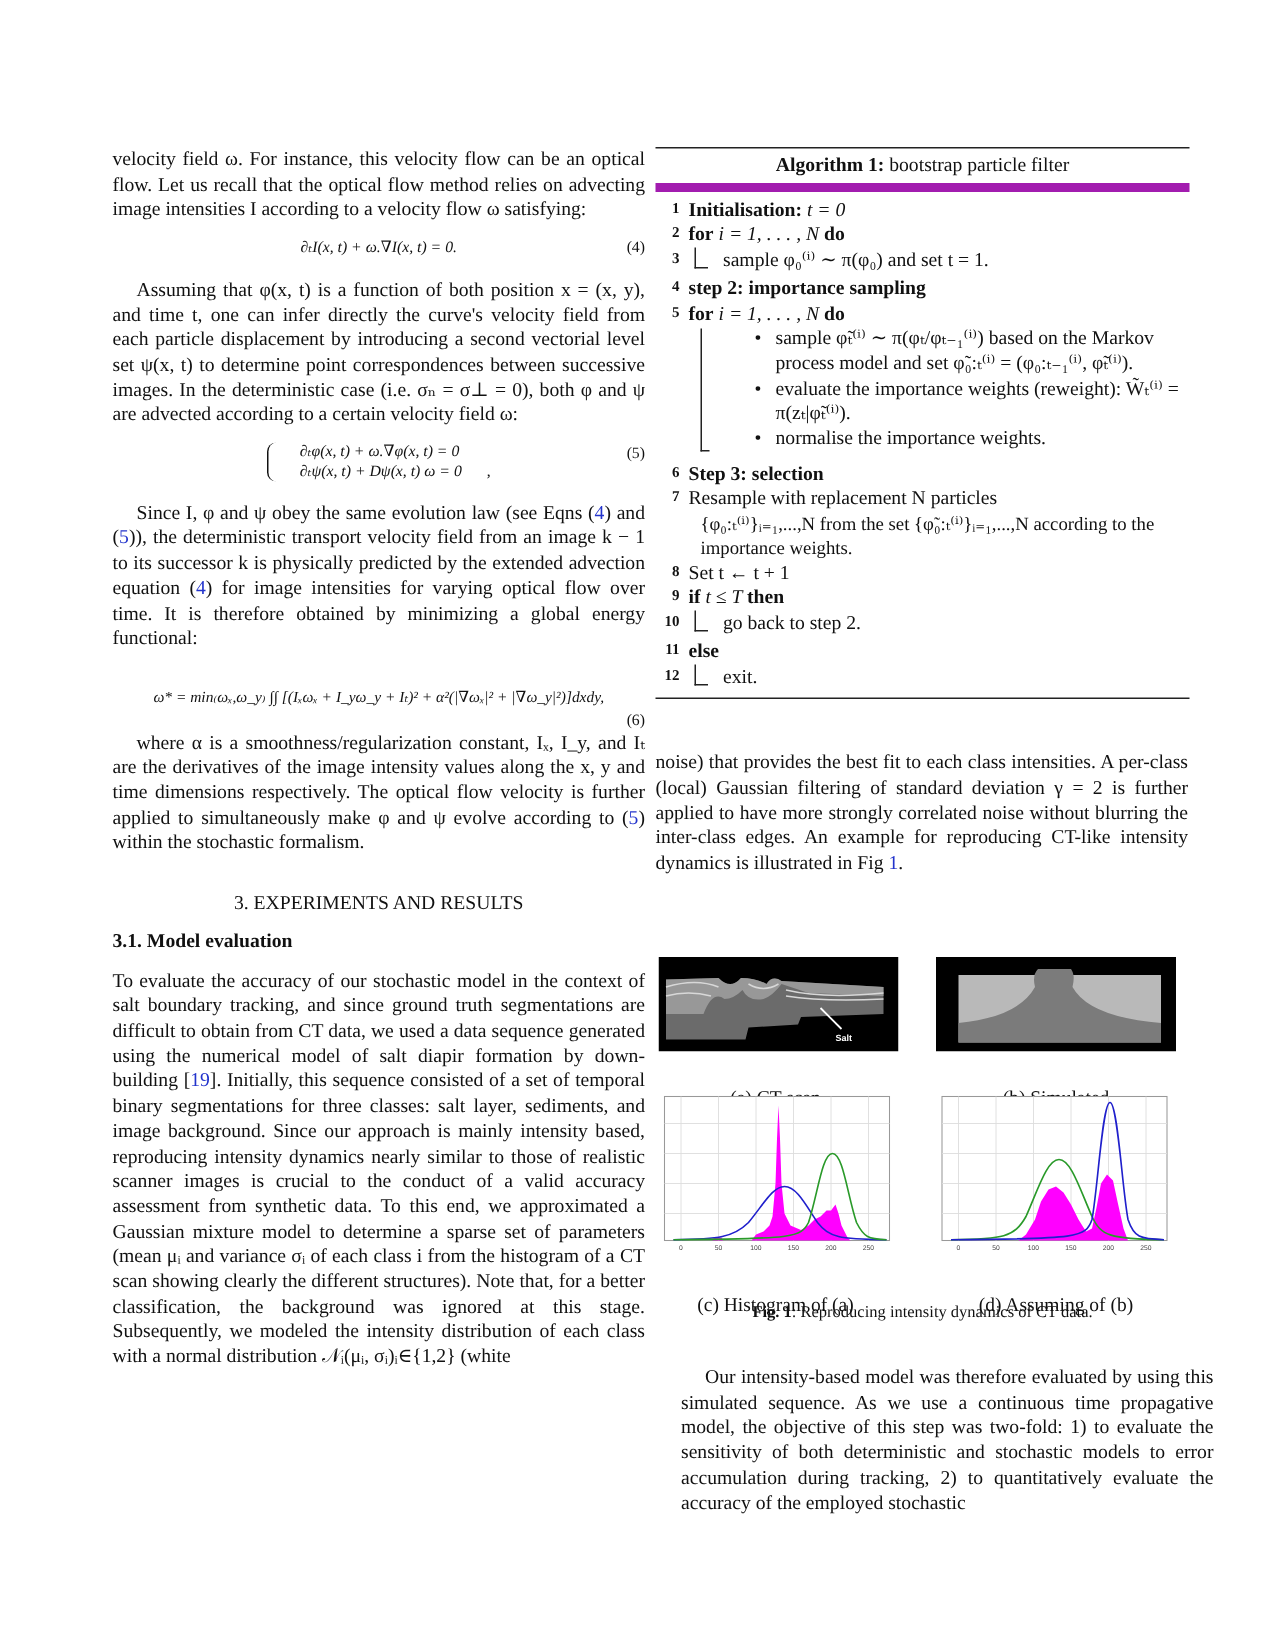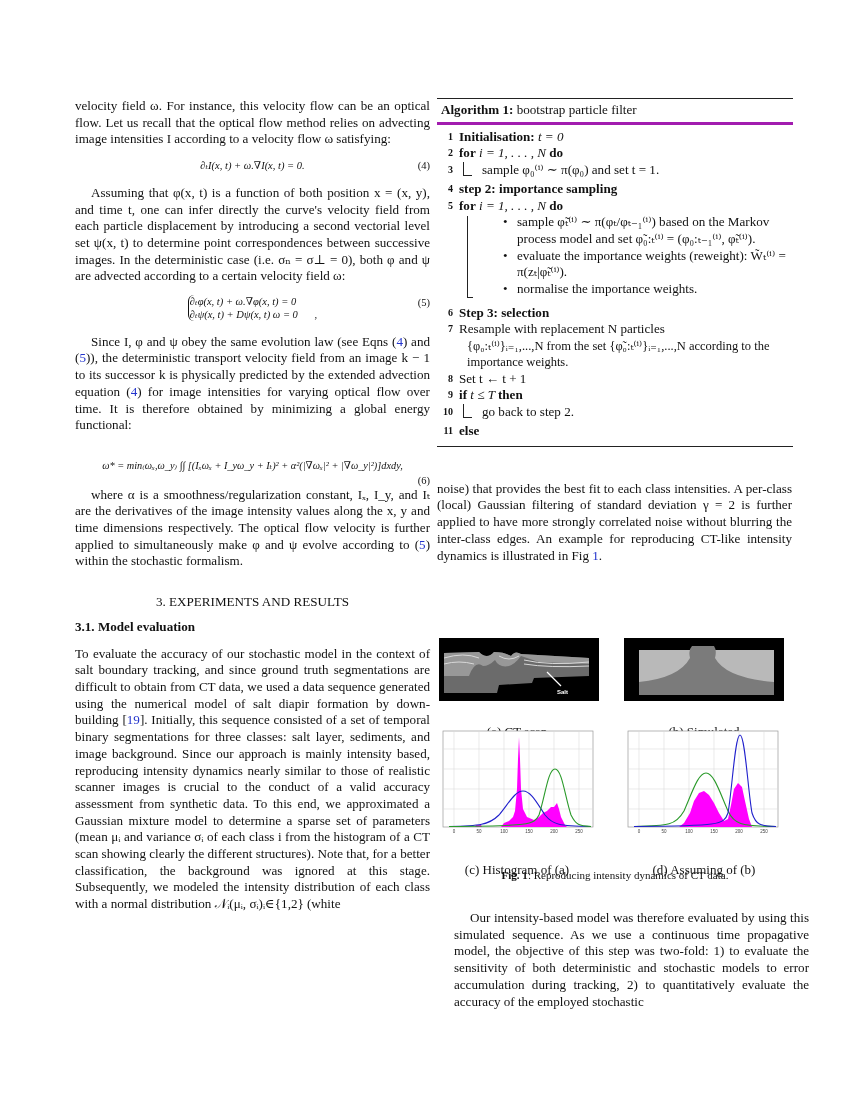--- a/index.html
+++ b/index.html
@@ -11,27 +11,27 @@
   .col { position: absolute; top: 98px; width: 355px; font-size: 13.1px; line-height: 16.7px; }
   .col-left { left: 75px; }
   .col-right { left: 437px; }
   p { margin: 0; text-align: justify; }
   .indent { text-indent: 16px; }
   .i { font-style: italic; }
   .b { font-weight: bold; }
   .ref { color: #2233cc; }
   .eq { position: relative; font-size: 10.5px; text-align: center; margin: 10px 0 10px 0; }
   .eq .num { position: absolute; right: 0; top: 0; font-size: 10.5px; }
-  .eq-sys { display: inline-block; text-align: left; border-left: 1px solid #111; padding-left: 1px; border-radius: 6px 0 0 6px; line-height: 13px; }
+  .eq-sys { display: inline-block; text-align: left; border-left: 1px solid #111; padding-left: 21px; border-radius: 6px 0 0 6px; line-height: 13px; }
   .section { text-align: center; font-weight: normal; font-size: 13.1px; margin: 24px 0 8px 0; }
   .subsection { font-weight: bold; font-size: 13.1px; margin: 0 0 10px 0; }
 
   
   .algo { border-top: 1.5px solid #222; border-bottom: 1.5px solid #222; padding-bottom: 6px; width: 356px; }
-  .algo-title { border-bottom: 3px solid #a21caf; padding: 3px 4px 3px 4px; }
+  .algo-title { border-bottom: 6px solid #a21caf; padding: 3px 4px 3px 4px; text-align: center; }
   .algo-line { position: relative; padding-left: 22px; line-height: 16.5px; }
   .algo-line .ln { position: absolute; left: 0; width: 16px; text-align: right; font-size: 10px; font-weight: bold; }
   .algo-block { position: relative; margin-left: 30px; padding-left: 20px; }
   .algo-block::before { content: ""; position: absolute; left: 0; top: 2px; bottom: 4px; border-left: 1px solid #222; }
   .algo-block::after { content: ""; position: absolute; left: 0; bottom: 4px; width: 6px; border-bottom: 1px solid #222; }
   .bullet { position: relative; padding-left: 16px; margin-left: 30px; }
   .bullet::before { content: "•"; position: absolute; left: 2px; }
   .short-block { display: inline-block; width: 8px; height: 13px; border-left: 1px solid #222; border-bottom: 1px solid #222; margin-right: 10px; vertical-align: -2px; margin-left: 4px; }
 
   
@@ -85,20 +85,21 @@
         <div class="bullet" style="margin-left:34px">evaluate the importance weights (reweight): W̃ₜ⁽ⁱ⁾ = π(zₜ|φ̃ₜ⁽ⁱ⁾).</div>
         <div class="bullet" style="margin-left:34px; padding-bottom:4px">normalise the importance weights.</div>
       </div>
       <div class="algo-line" style="margin-top:3px"><span class="ln">6</span><span class="b">Step 3: selection</span></div>
       <div class="algo-line"><span class="ln">7</span><span>Resample with replacement N particles</span></div>
       <div class="algo-line" style="padding-left:30px; font-size:12.5px"><span>{φ₀:ₜ⁽ⁱ⁾}ᵢ₌₁,...,N from the set {φ̃₀:ₜ⁽ⁱ⁾}ᵢ₌₁,...,N according to the importance weights.</span></div>
       <div class="algo-line"><span class="ln">8</span><span>Set t ← t + 1</span></div>
       <div class="algo-line"><span class="ln">9</span><span class="b">if</span><span class="i">  t ≤ T </span><span class="b">then</span></div>
       <div class="algo-line"><span class="ln">10</span><span class="short-block"></span><span>go back to step 2.</span></div>
       <div class="algo-line" style="margin-top:3px"><span class="ln">11</span><span class="b">else</span></div>
+      <div class="algo-line"><span class="ln">12</span><span class="short-block"></span><span>exit.</span></div>
     </div>
   </div>
 
   <p style="margin-top:34px"><span>noise) that provides the best fit to each class intensities. A per-class (local) Gaussian filtering of standard deviation γ = 2 is further applied to have more strongly correlated noise without blurring the inter-class edges. An example for reproducing CT-like intensity dynamics is illustrated in Fig </span><a class="ref">1</a><span>.</span></p>
 </div>
 
 <div class="fig">
 
   <div class="panel" style="left:2px; top:2px; width:160px; height:63px;">
     <svg width="160" height="63" viewBox="0 0 160 63">

